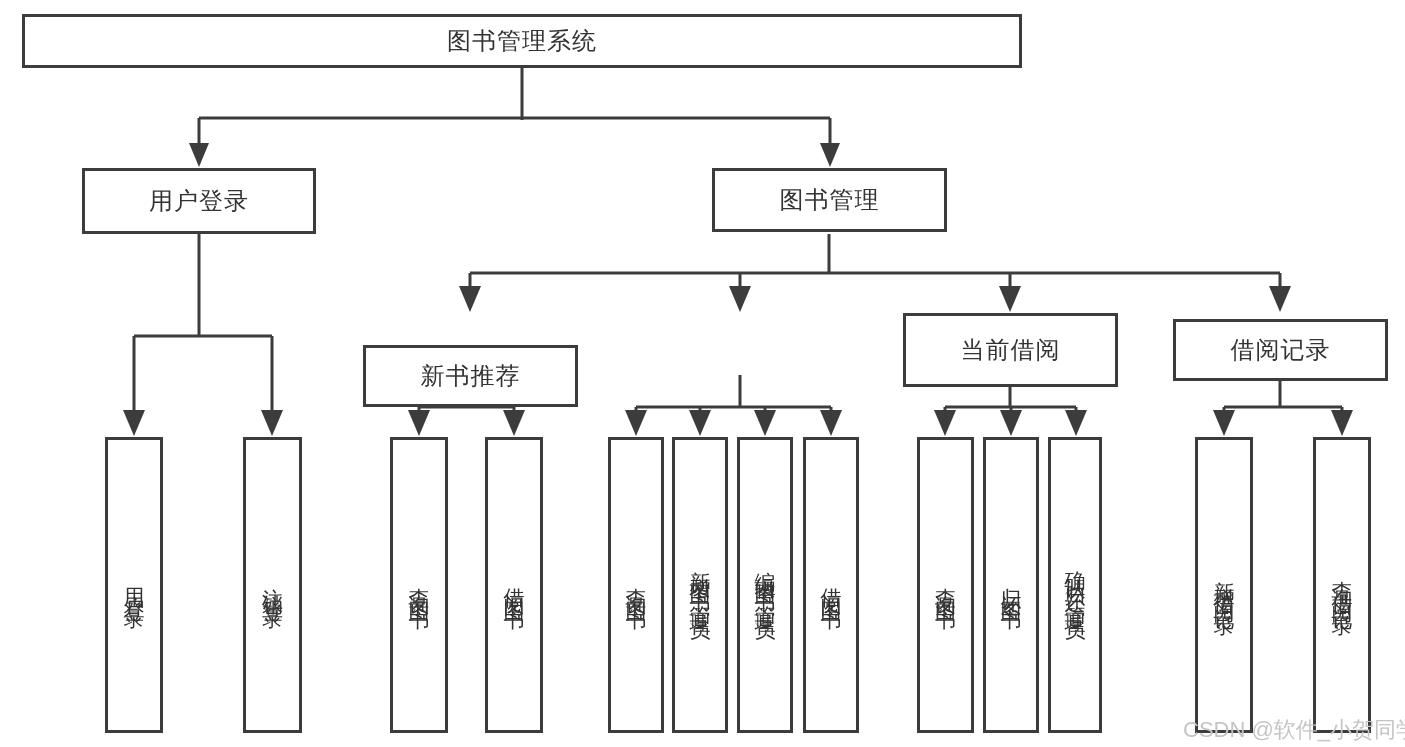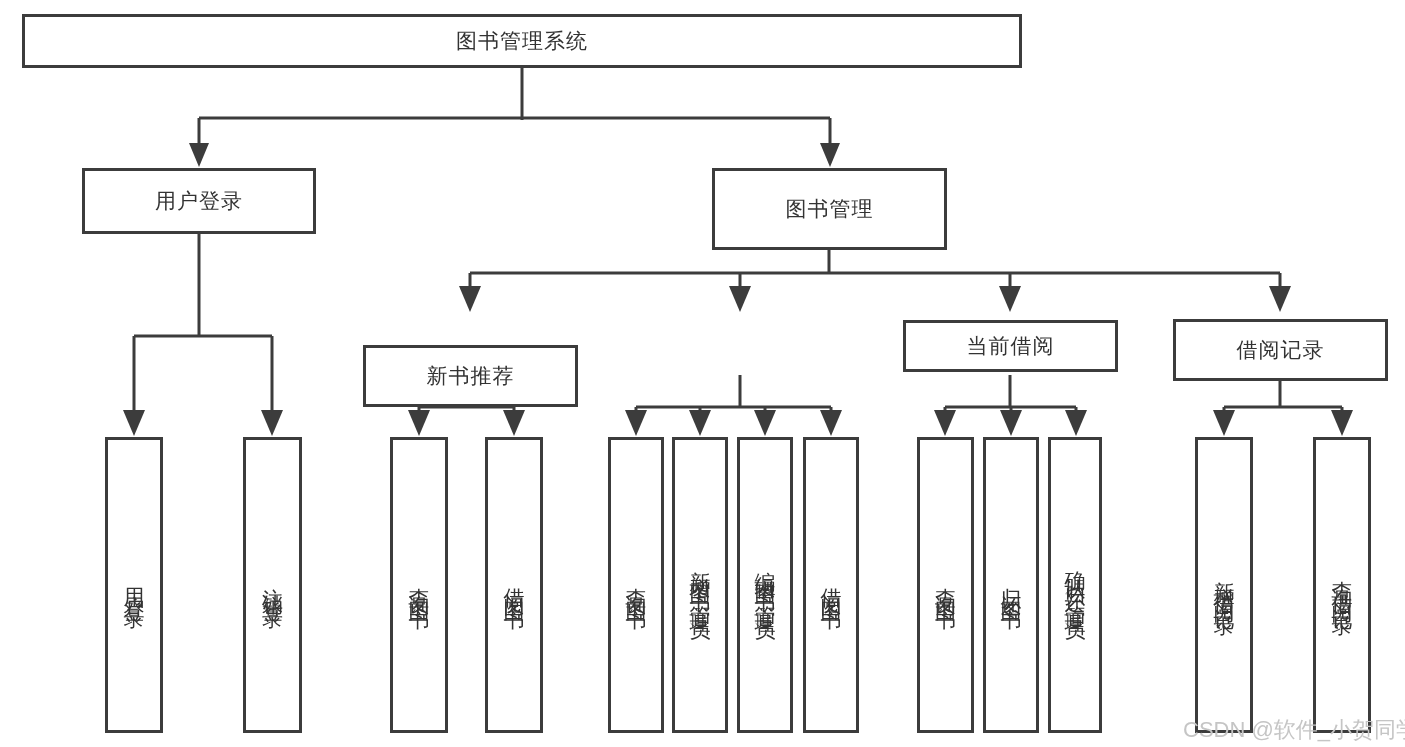--- a/index.html
+++ b/index.html
@@ -35,21 +35,21 @@
     position: absolute;
     box-sizing: border-box;
     border: 3px solid #3c3c3c;
     background: #ffffff;
     display: flex;
     align-items: center;
     justify-content: center;
     color: #333333;
   }
   .hbox {
-    font-size: 21px;
+    font-size: 24px;
     letter-spacing: 1px;
   }
   .vbox span {
     writing-mode: vertical-rl;
     text-orientation: mixed;
     font-size: 21px;
     letter-spacing: 7px;
     white-space: nowrap;
     color: #333333;
   }
@@ -107,24 +107,24 @@
     <g>
       <path d="M1280,375 V407 M1224,407 H1342 M1224,407 V416 M1342,407 V416"></path>
       <polygon points="1213,410 1235,410 1224,436"></polygon>
       <polygon points="1331,410 1353,410 1342,436"></polygon>
     </g>
   </svg>
 
   <div class="hbox" style="left:22px; top:14px; width:1000px; height:54px;">图书管理系统</div>
 
   <div class="hbox" style="left:82px; top:168px; width:234px; height:66px;">用户登录</div>
-  <div class="hbox" style="left:712px; top:168px; width:235px; height:82px;">图书管理</div>
+  <div class="hbox" style="left:712px; top:168px; width:235px; height:64px;">图书管理</div>
 
   <div class="hbox" style="left:363px; top:313px; width:215px; height:62px;margin-top:32px;">新书推荐</div>
-  <div class="hbox" style="left:903px; top:320px; width:215px; height:52px;">当前借阅</div>
+  <div class="hbox" style="left:903px; top:313px; width:215px; height:74px;">当前借阅</div>
   <div class="hbox" style="left:1173px; top:319px; width:215px; height:62px;">借阅记录</div>
 
   <div class="vbox" style="left:105px; top:437px; width:58px; height:296px;">
     <span>用户登录</span>
   </div>
   <div class="vbox" style="left:243px; top:437px; width:59px; height:296px;">
     <span>注销登录</span>
   </div>
 
   <div class="vbox" style="left:390px; top:437px; width:58px; height:296px;">

